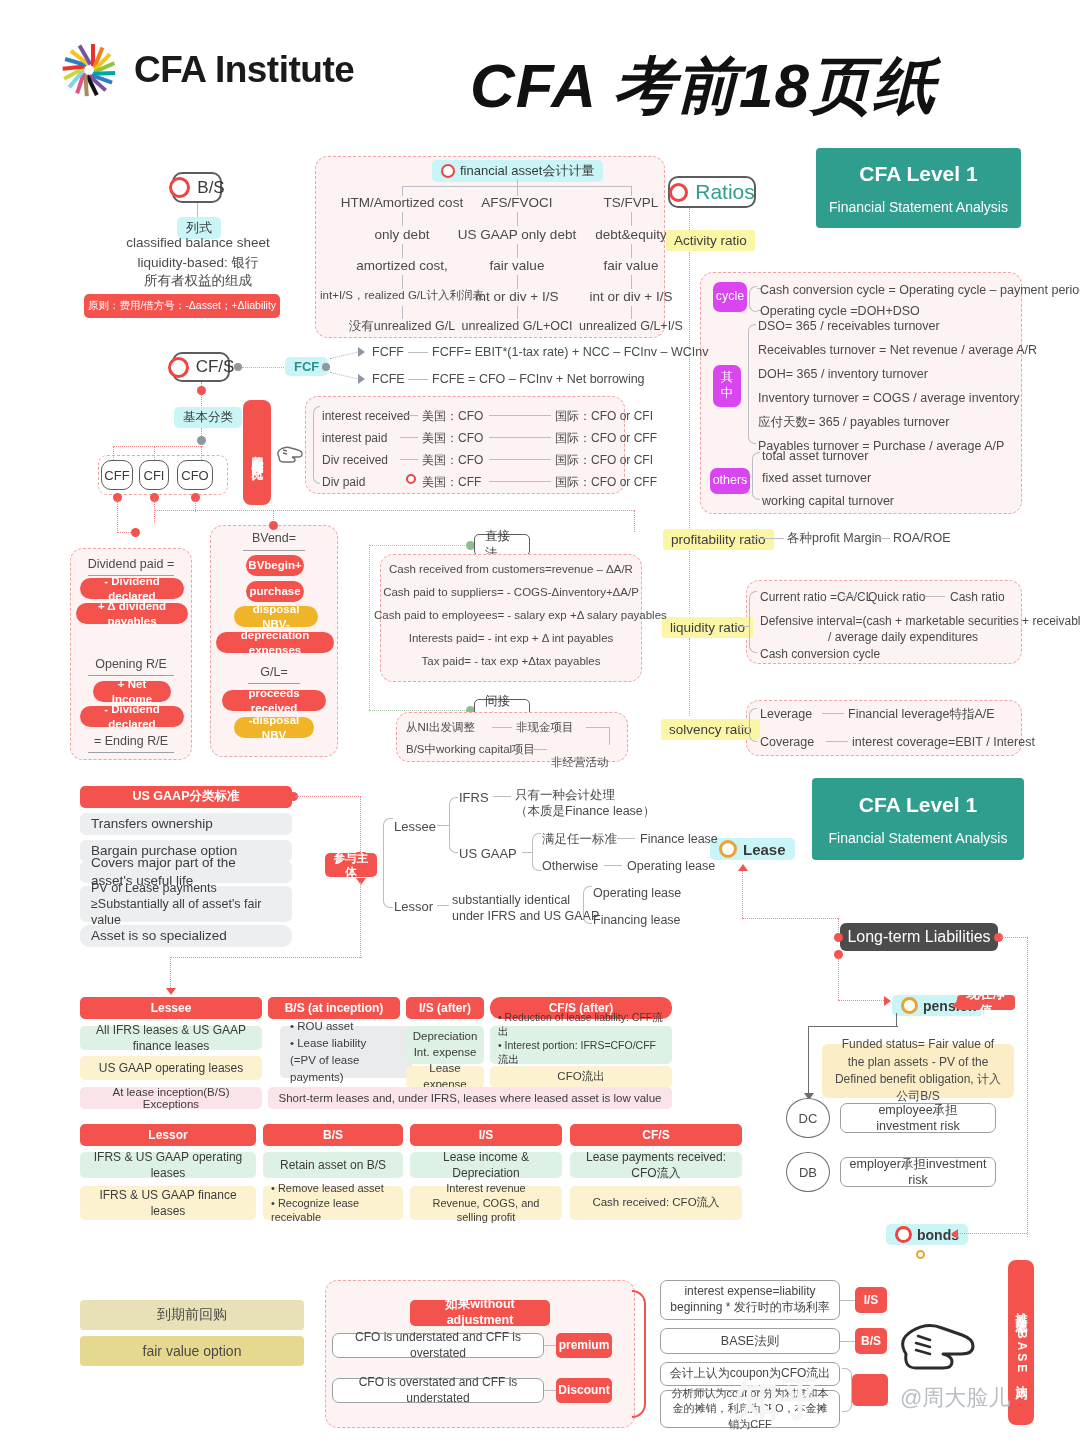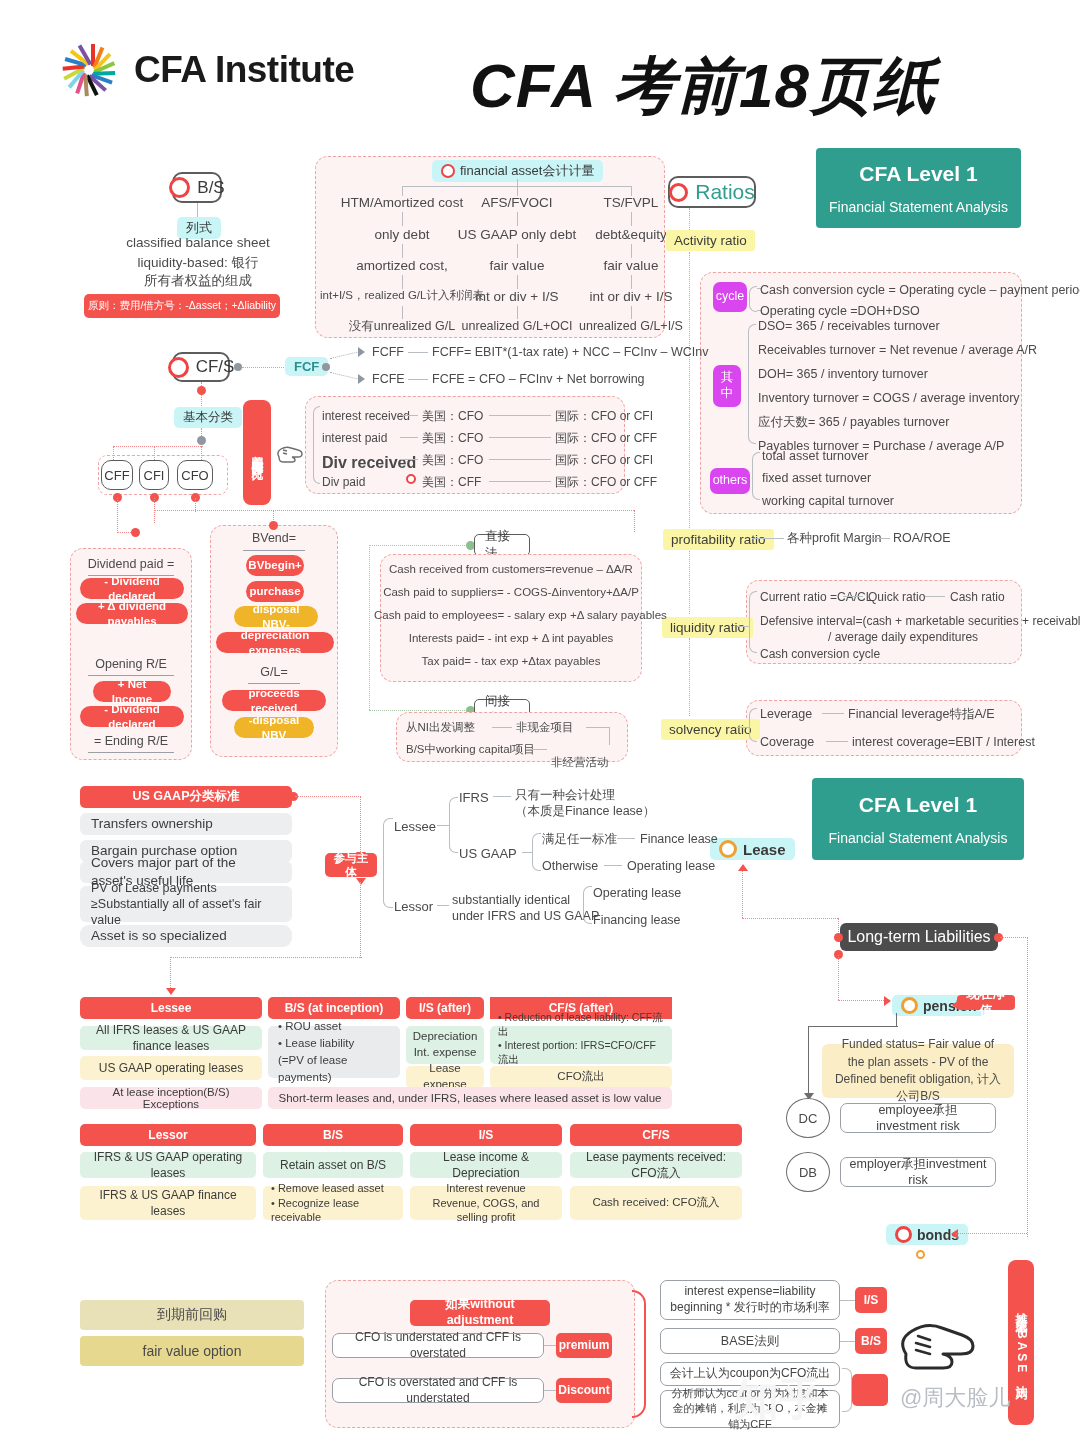--- a/index.html
+++ b/index.html
@@ -69,21 +69,21 @@
       font-size:16px;}
   .cream{background:#fbeec6;border-radius:6px;display:flex;align-items:center;justify-content:center;text-align:center;
       font-size:13px;color:#4a4a4a;padding:6px 10px;line-height:1.45;}
   .mint{background:#ddf1e4;border-radius:5px;font-size:13px;color:#3c3c3c;display:flex;align-items:center;
       justify-content:center;text-align:center;padding:5px 8px;line-height:1.35;}
   .butter{background:#fcf2cf;border-radius:5px;font-size:13px;color:#3c3c3c;display:flex;align-items:center;
       justify-content:center;text-align:center;padding:5px 8px;line-height:1.35;}
   .pinkrow{background:#fbe3ea;border-radius:5px;font-size:13px;color:#3c3c3c;display:flex;align-items:center;
       justify-content:center;text-align:center;padding:5px 8px;}
   .greybox2{background:#e9ebed;border-radius:5px;font-size:13px;color:#3c3c3c;display:flex;flex-direction:column;
-      justify-content:center;padding:5px 10px;line-height:1.5;}
+      justify-content:center;padding:5px 10px;line-height:1.5;margin-left:12px;}
   .khaki1{background:#e8e1b8;}
   .khaki2{background:#e6d98f;}
   .khaki3{background:#eec969;}
   .khaki-row{border-radius:4px;display:flex;align-items:center;justify-content:center;font-size:14px;color:#4a4a4a;}
 </style>
 </head>
 <body>
 
 <div class="stage">
 
@@ -310,21 +310,21 @@
   <div class="abs txt" style="left:422px;top:408px;font-size:12px;">美国：CFO</div>
   <div class="abs hline" style="left:489px;top:415px;width:62px;"></div>
   <div class="abs txt" style="left:555px;top:408px;font-size:12px;">国际：CFO or CFI</div>
 
   <div class="abs txt" style="left:322px;top:430px;font-size:12px;">interest paid</div>
   <div class="abs hline" style="left:400px;top:437px;width:18px;"></div>
   <div class="abs txt" style="left:422px;top:430px;font-size:12px;">美国：CFO</div>
   <div class="abs hline" style="left:489px;top:437px;width:62px;"></div>
   <div class="abs txt" style="left:555px;top:430px;font-size:12px;">国际：CFO or CFF</div>
 
-  <div class="abs txt" style="left:322px;top:452px;font-size:16px;font-weight:bold;">Div received</div>
+  <div class="abs txt" style="left:322px;top:452px;font-size:12px;">Div received</div>
   <div class="abs hline" style="left:400px;top:459px;width:18px;"></div>
   <div class="abs txt" style="left:422px;top:452px;font-size:12px;">美国：CFO</div>
   <div class="abs hline" style="left:489px;top:459px;width:62px;"></div>
   <div class="abs txt" style="left:555px;top:452px;font-size:12px;">国际：CFO or CFI</div>
 
   <div class="abs txt" style="left:322px;top:474px;font-size:12px;">Div paid</div>
   <div class="abs bullet-dot" style="left:406px;top:474px;width:10px;height:10px;border-width:2.5px;"></div>
   <div class="abs txt" style="left:422px;top:474px;font-size:12px;">美国：CFF</div>
   <div class="abs hline" style="left:489px;top:481px;width:62px;"></div>
   <div class="abs txt" style="left:555px;top:474px;font-size:12px;">国际：CFO or CFF</div>
@@ -436,21 +436,21 @@
   <div class="abs hline" style="left:437px;top:905px;width:12px;"></div>
   <div class="abs txt" style="left:452px;top:892px;font-size:12.5px;">substantially identical</div>
   <div class="abs txt" style="left:452px;top:908px;font-size:12.5px;">under IFRS and US GAAP</div>
   <div class="abs brace" style="left:583px;top:886px;width:9px;height:38px;"></div>
   <div class="abs txt" style="left:593px;top:885px;font-size:12.5px;">Operating lease</div>
   <div class="abs txt" style="left:593px;top:912px;font-size:12.5px;">Financing lease</div>
 
   <div class="abs red-pill" style="left:80px;top:997px;width:182px;height:22px;font-size:12px;border-radius:5px;">Lessee</div>
   <div class="abs red-pill" style="left:268px;top:997px;width:132px;height:22px;font-size:12px;border-radius:5px;">B/S (at inception)</div>
   <div class="abs red-pill" style="left:406px;top:997px;width:78px;height:22px;font-size:12px;border-radius:5px;">I/S (after)</div>
-  <div class="abs red-pill" style="left:490px;top:997px;width:182px;height:22px;font-size:12px;border-radius:0;">CF/S (after)</div>
+  <div class="abs red-pill" style="left:490px;top:997px;width:182px;height:22px;font-size:12px;border-radius:10px;">CF/S (after)</div>
 
   <div class="abs mint" style="left:80px;top:1026px;width:182px;height:24px;font-size:12px;">All IFRS leases &amp;  US GAAP finance leases</div>
   <div class="abs greybox2" style="left:268px;top:1026px;width:132px;height:52px;font-size:11.5px;white-space:pre-line;">• ROU asset
 • Lease liability
 (=PV of lease payments)</div>
   <div class="abs mint" style="left:406px;top:1026px;width:78px;height:38px;font-size:11.5px;white-space:pre-line;">Depreciation
 Int. expense</div>
   <div class="abs mint" style="left:490px;top:1026px;width:182px;height:38px;font-size:10.5px;white-space:pre-line;text-align:left;justify-content:flex-start;padding-left:8px;">• Reduction of lease liability: CFF流出
 • Interest portion: IFRS=CFO/CFF流出
 US GAAP=CFO流出</div>

